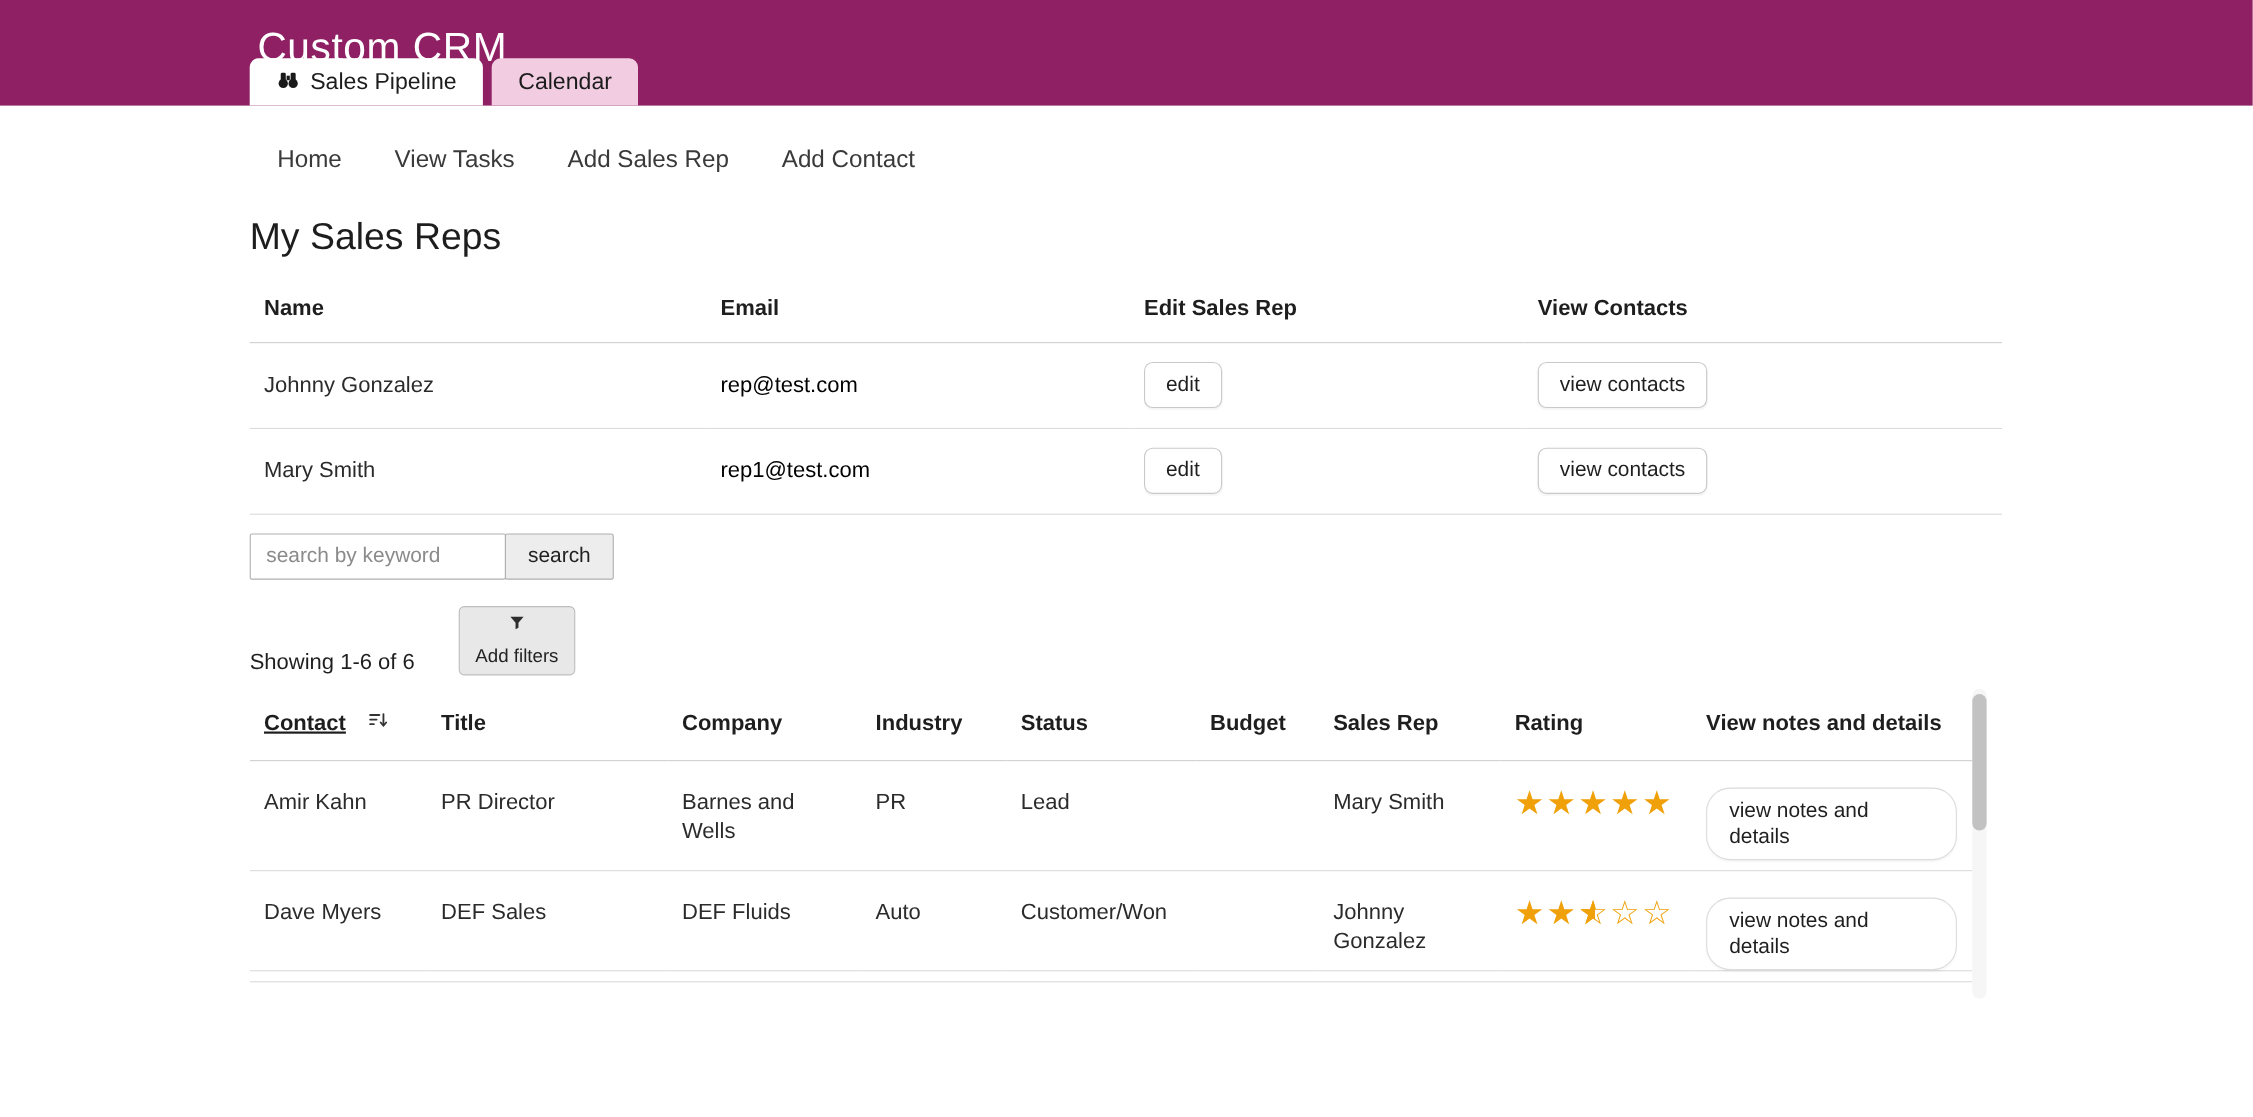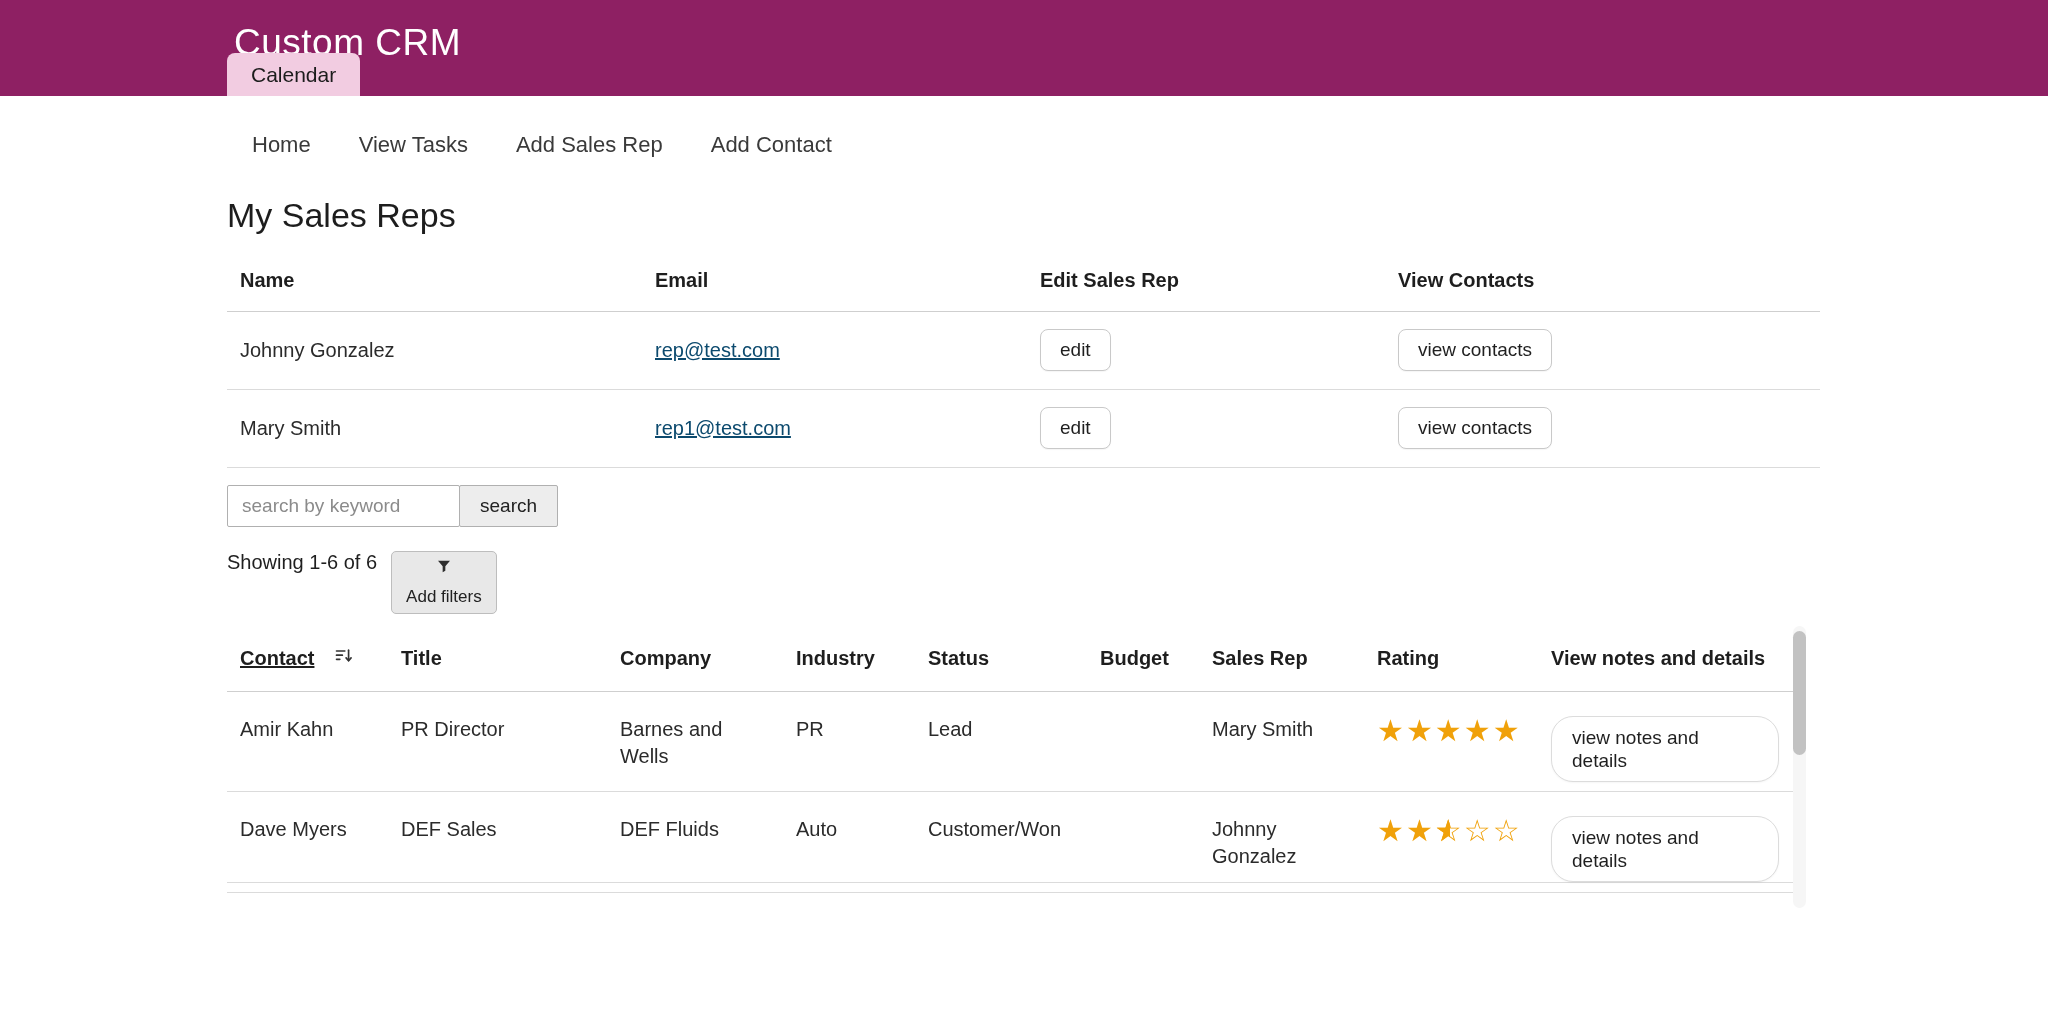--- a/index.html
+++ b/index.html
@@ -23,33 +23,33 @@
   h2.section-heading { margin: 38px 0 0 227px; font-size: 34px; font-weight: 500; color: #1d1d1d; }
   h2.contacts-heading { margin-top: 62px; }
 
   
   table { border-collapse: collapse; table-layout: fixed; }
   .reps-table { margin: 16px 0 0 227px; width: 1593px; }
   .reps-table th { height: 60px; text-align: left; vertical-align: middle; padding-left: 13px;
                    font-size: 20px; font-weight: 700; color: #1e1e1e; border-bottom: 1px solid #cfcfcf; white-space: nowrap; }
   .reps-table td { height: 78px; vertical-align: middle; padding-left: 13px;
                    font-size: 20px; color: #2b2b2b; border-bottom: 1px solid #dbdbdb; }
-  .email-link { color: #0c4a6e; text-decoration: underline; cursor: pointer; }
+  .email-link { color: #000000; cursor: pointer; }
   .btn { font-size: 19px; padding: 9px 19px; border: 1px solid #c9c9c9; border-radius: 8px;
          background: #ffffff; color: #1f1f1f; cursor: pointer; box-shadow: 0 1px 1px rgba(0,0,0,0.04); }
 
   
   .search-row { display: flex; margin: 17px 0 0 227px; }
   .search-input { width: 233px; height: 42px; border: 1px solid #b0b0b0; border-radius: 2px;
                   padding: 0 14px; font-size: 19px; color: #333; font-family: "Liberation Sans", sans-serif; }
   .search-input::placeholder { color: #8b8b8b; }
   .search-btn { height: 42px; padding: 0 20px; margin-left: -1px; background: #ededed;
                 border: 1px solid #b0b0b0; border-radius: 2px; font-size: 19px; color: #222;
                 cursor: pointer; font-family: "Liberation Sans", sans-serif; }
-  .showing-row { display: flex; align-items: flex-start; gap: 14px; margin: 24px 0 0 227px; }
+  .showing-row { display: flex; align-items: flex-end; gap: 40px; margin: 24px 0 0 227px; }
   .showing-text { font-size: 20px; color: #1f1f1f; }
   .add-filters { display: inline-flex; align-items: center; gap: 8px; background: #e8e8e8;
                  border: 1px solid #bdbdbd; border-radius: 5px; padding: 6px 14px;
                  font-size: 17px; color: #222; cursor: pointer; font-family: "Liberation Sans", sans-serif; flex-direction: column; }
 
   
   .contacts-wrap { position: relative; margin: 12px 0 0 227px; width: 1593px; height: 282px; overflow: hidden; }
   .contacts-table { width: 1566px; }
   .contacts-table th { height: 66px; text-align: left; vertical-align: middle; padding-left: 13px;
                        font-size: 20px; font-weight: 700; color: #1e1e1e; border-bottom: 1px solid #cfcfcf; white-space: nowrap; }
@@ -73,20 +73,32 @@
               background: #f6f6f6; border-radius: 7px; }
   .sb-thumb { position: absolute; top: 5px; right: 0; width: 13px; height: 124px;
               background: #c2c2c2; border-radius: 7px; cursor: pointer; }
 </style>
 </head>
 <body>
 
 <header class="app-header">
   <h1 class="app-title">Custom CRM</h1>
   <div class="tabs">
+    <div class="tab active">
+      <span>
+        <svg viewBox="0 0 24 24" width="22" height="22" fill="#1a1a1a" aria-hidden="true">
+          <rect x="4.6" y="5.5" width="5" height="8" rx="1.4"></rect>
+          <rect x="14.4" y="5.5" width="5" height="8" rx="1.4"></rect>
+          <rect x="10.4" y="8.5" width="3.2" height="4.5"></rect>
+          <circle cx="7.1" cy="16.2" r="4.6"></circle>
+          <circle cx="16.9" cy="16.2" r="4.6"></circle>
+        </svg>
+      </span>
+      <span>Sales Pipeline</span>
+    </div>
     <div class="tab inactive">
       <span>Calendar</span>
     </div>
   </div>
 </header>
 
 <nav class="main-nav">
   <a>Home</a>
   <a>View Tasks</a>
   <a>Add Sales Rep</a>

